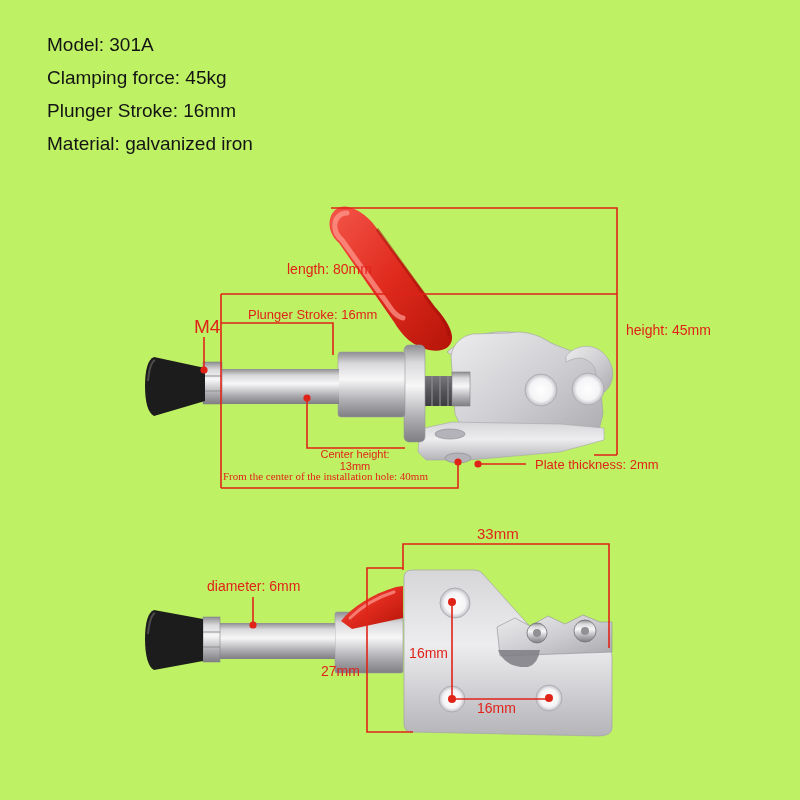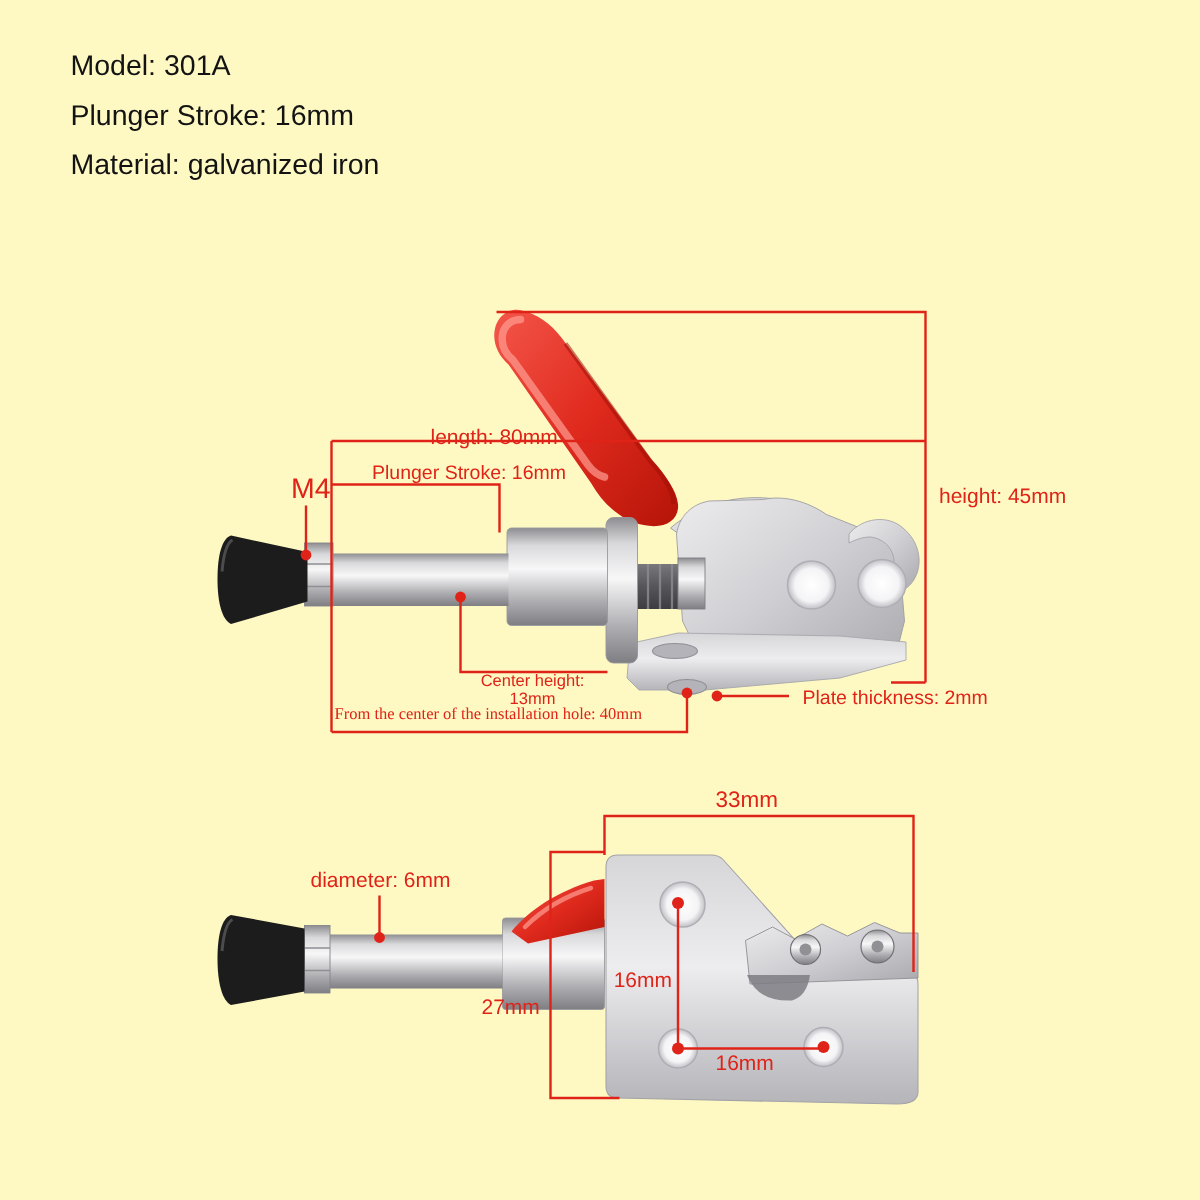--- a/index.html
+++ b/index.html
@@ -1,33 +1,34 @@
 <!DOCTYPE html>
 <html><head>
 <meta charset="utf-8">
 <style>
   html,body{margin:0;padding:0;background:#ffffff;}
   .stage{
-    position:relative;width:800px;height:800px;background:#fef9c3;overflow:hidden;
+    position:relative;width:800px;height:800px;background:#bef264;overflow:hidden;
     font-family:"Liberation Sans","DejaVu Sans",sans-serif;
   }
   .info-block{position:absolute;left:47px;top:28px;color:#131313;font-size:19px;line-height:33px;}
   .lbl{position:absolute;color:#e02318;font-size:14px;line-height:14px;white-space:nowrap;}
   .lbl-small{font-size:11px;line-height:12px;}
   .lbl-center{width:104px;text-align:center;white-space:normal;}
   .lbl-right{text-align:right;width:42px;}
   svg{position:absolute;left:0;top:0;}
 </style>
 </head>
 <body>
 
 <div class="stage">
 
   <div class="info-block">
     <div>Model: 301A</div>
+    <div>Clamping force: 45kg</div>
     <div>Plunger Stroke: 16mm</div>
     <div>Material: galvanized iron</div>
   </div>
 
   <svg width="800" height="800" viewBox="0 0 800 800">
     <defs>
       <linearGradient id="gChrome" x1="0" y1="0" x2="0" y2="1">
         <stop offset="0" stop-color="#8e8e92"></stop>
           <stop offset="0.18" stop-color="#d9d9db"></stop>
         <stop offset="0.42" stop-color="#f7f7f8"></stop>
@@ -154,21 +155,21 @@
       <path d="M 452 602 L 452 699"></path>
       <path d="M 452 699 L 549 699"></path>
       <path d="M 403 568 L 367 568 L 367 732 L 413 732"></path>
       <circle cx="253" cy="625" r="3.6" fill="#e02318" stroke="none"></circle>
       <circle cx="452" cy="602" r="4" fill="#e02318" stroke="none"></circle>
       <circle cx="452" cy="699" r="4" fill="#e02318" stroke="none"></circle>
       <circle cx="549" cy="698" r="4" fill="#e02318" stroke="none"></circle>
     </g>
   </svg>
 
-  <div class="lbl" style="left:287px;top:284px;">length: 80mm</div>
+  <div class="lbl" style="left:287px;top:262px;">length: 80mm</div>
   <div class="lbl" style="left:248px;top:308px;font-size:13px;">Plunger Stroke: 16mm</div>
   <div class="lbl" style="left:194px;top:320px;font-size:19px;">M4</div>
   <div class="lbl" style="left:626px;top:323px;text-align:right;">height: 45mm</div>
   <div class="lbl lbl-small lbl-center" style="left:303px;top:419px;margin-top:29px;">
     <div>Center height:</div>
     <div>13mm</div>
   </div>
   <div class="lbl lbl-small" style="left:223px;top:470px;font-family:Liberation Serif, serif;">From the center of the installation hole: 40mm</div>
   <div class="lbl" style="left:535px;top:458px;font-size:13px;">Plate thickness: 2mm</div>
 

